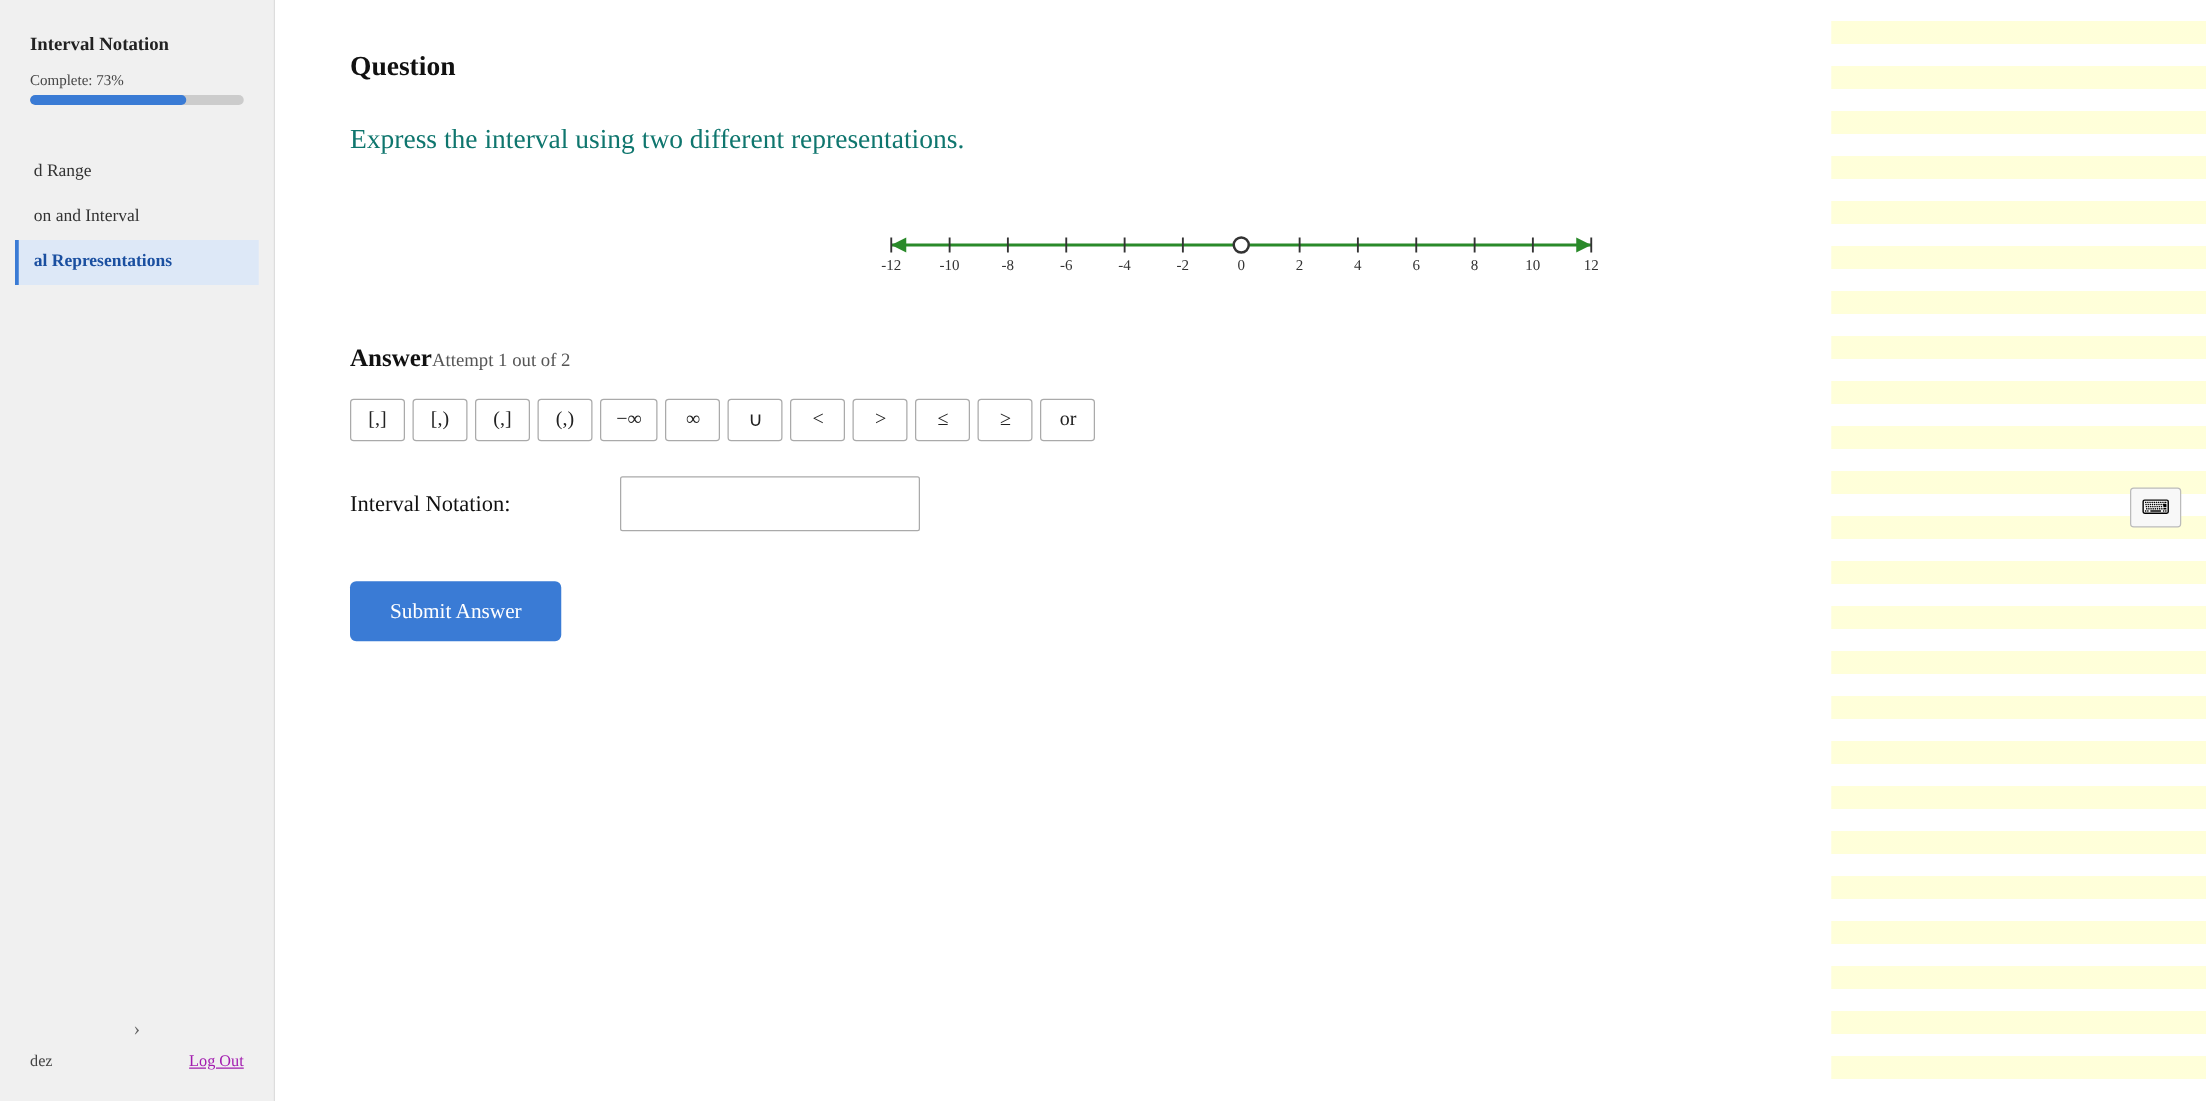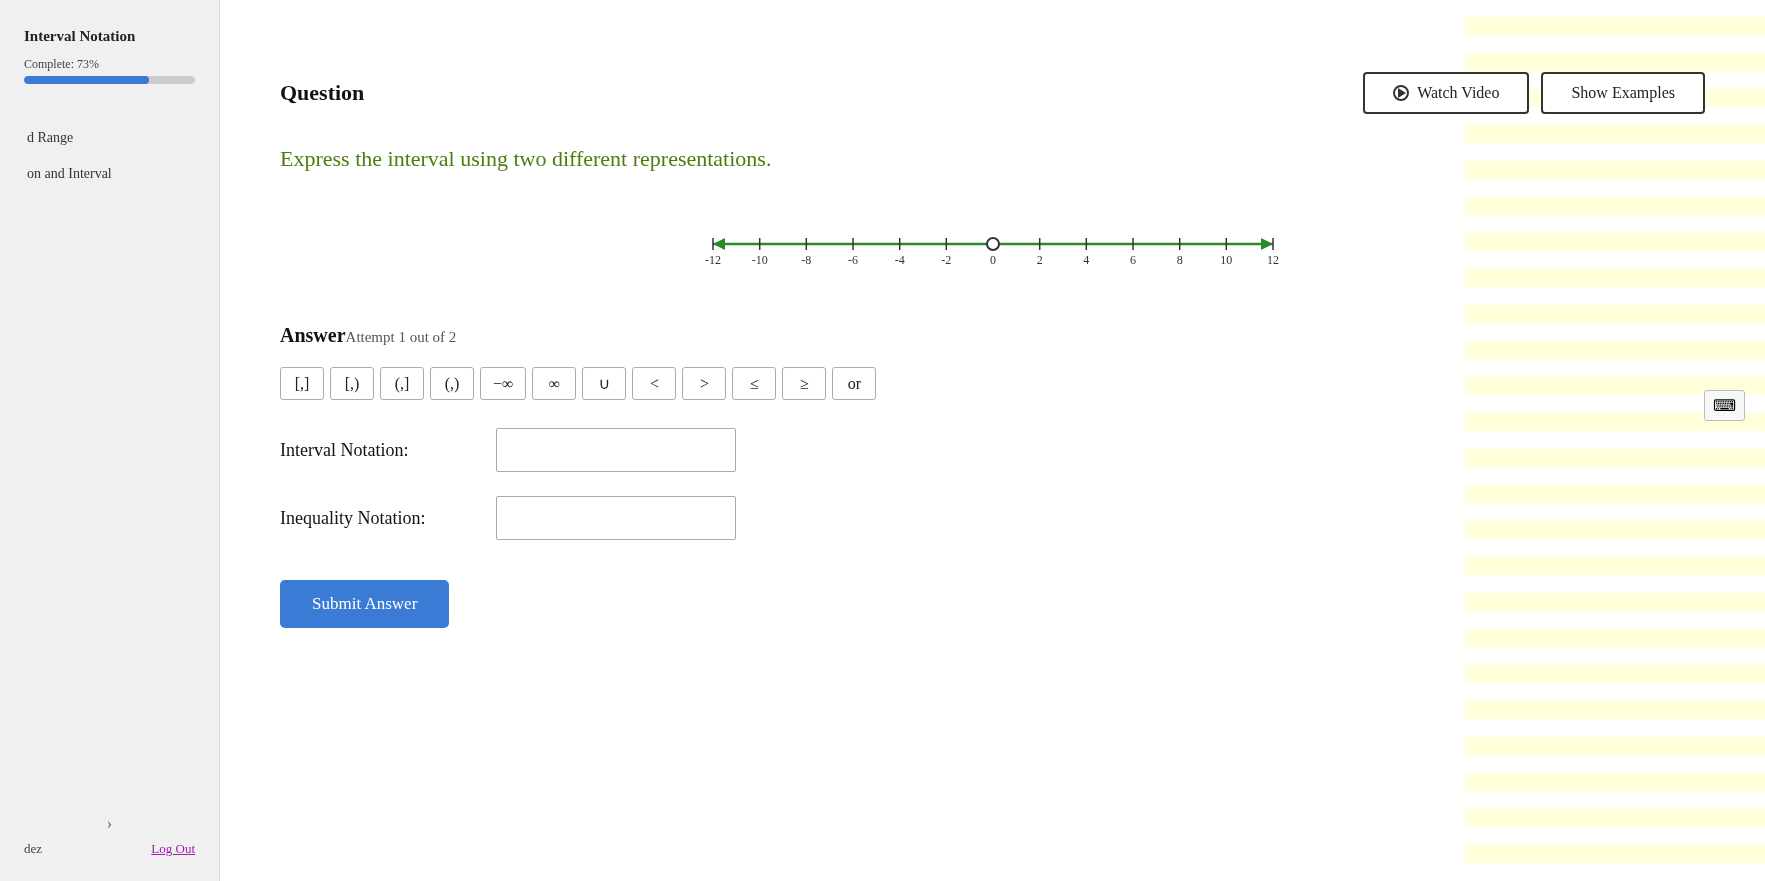--- a/index.html
+++ b/index.html
@@ -101,24 +101,23 @@
       flex: 1;
       background: #fff;
       padding: 40px 60px 40px 60px;
       overflow-y: auto;
       position: relative;
     }
 
     
     .header-row {
       display: flex;
-      align-items: center;
+      align-items: flex-start;
       justify-content: space-between;
       margin-bottom: 32px;
-      margin-top: 32px;
     }
     .question-label {
       font-size: 22px;
       font-weight: bold;
       color: #111;
     }
     .header-buttons {
       display: flex;
       gap: 12px;
     }
@@ -150,21 +149,21 @@
       height: 0;
       border-top: 5px solid transparent;
       border-bottom: 5px solid transparent;
       border-left: 8px solid #333;
       margin-left: 2px;
     }
 
     
     .prompt-text {
       font-size: 22px;
-      color: #4d7c0f;
+      color: #0f766e;
       margin-bottom: 32px;
     }
 
     
     .number-line-container {
       display: flex;
       justify-content: center;
       align-items: center;
       margin-bottom: 40px;
       padding: 10px 0;
@@ -293,48 +292,40 @@
       </div>
     </div>
   </div>
   <nav class="sidebar-nav">
     <div class="sidebar-item">
       <span>d Range</span>
     </div>
     <div class="sidebar-item">
       <span>on and Interval</span>
     </div>
+    <div class="sidebar-item active">
+      <span>al Representations</span>
+    </div>
   </nav>
   <div class="sidebar-bottom">
     <div class="sidebar-chevron">›</div>
     <div style="display:flex; justify-content:space-between; align-items:center;">
       <span class="sidebar-username">dez</span>
       <span class="sidebar-logout">Log Out</span>
     </div>
   </div>
 </div>
 
 <div class="main">
   <div class="striped-bg"></div>
   <div class="main-content">
 
     
     <div class="header-row">
       <span class="question-label">Question</span>
-      <div class="header-buttons">
-        <button class="header-btn">
-          <span class="play-icon">
-            <span class="play-triangle"></span>
-          </span>
-          <span>Watch Video</span>
-        </button>
-        <button class="header-btn">
-          <span>Show Examples</span>
-        </button>
-      </div>
     </div>
 
     
     <div class="prompt-text">Express the interval using two different representations.</div>
 
     
     <div class="number-line-container">
       <svg class="number-line-svg" width="600" height="60" viewBox="0 0 600 60">
 
         <line x1="20" y1="30" x2="580" y2="30" stroke="#2a8a2a" stroke-width="2.5"></line>
@@ -407,24 +398,20 @@
       <button class="sym-btn">or</button>
     </div>
 
     
     <div class="notation-row">
       <span class="notation-label">Interval Notation:</span>
       <input class="notation-input" type="text" style="">
     </div>
 
     
-    <div class="notation-row">
-      <span class="notation-label">Inequality Notation:</span>
-      <input class="notation-input" type="text" style="">
-    </div>
 
     
     <button class="submit-btn">Submit Answer</button>
 
   </div>
 
   <div class="keyboard-icon-area">
     <div class="keyboard-icon-box">⌨</div>
   </div>
 </div>

